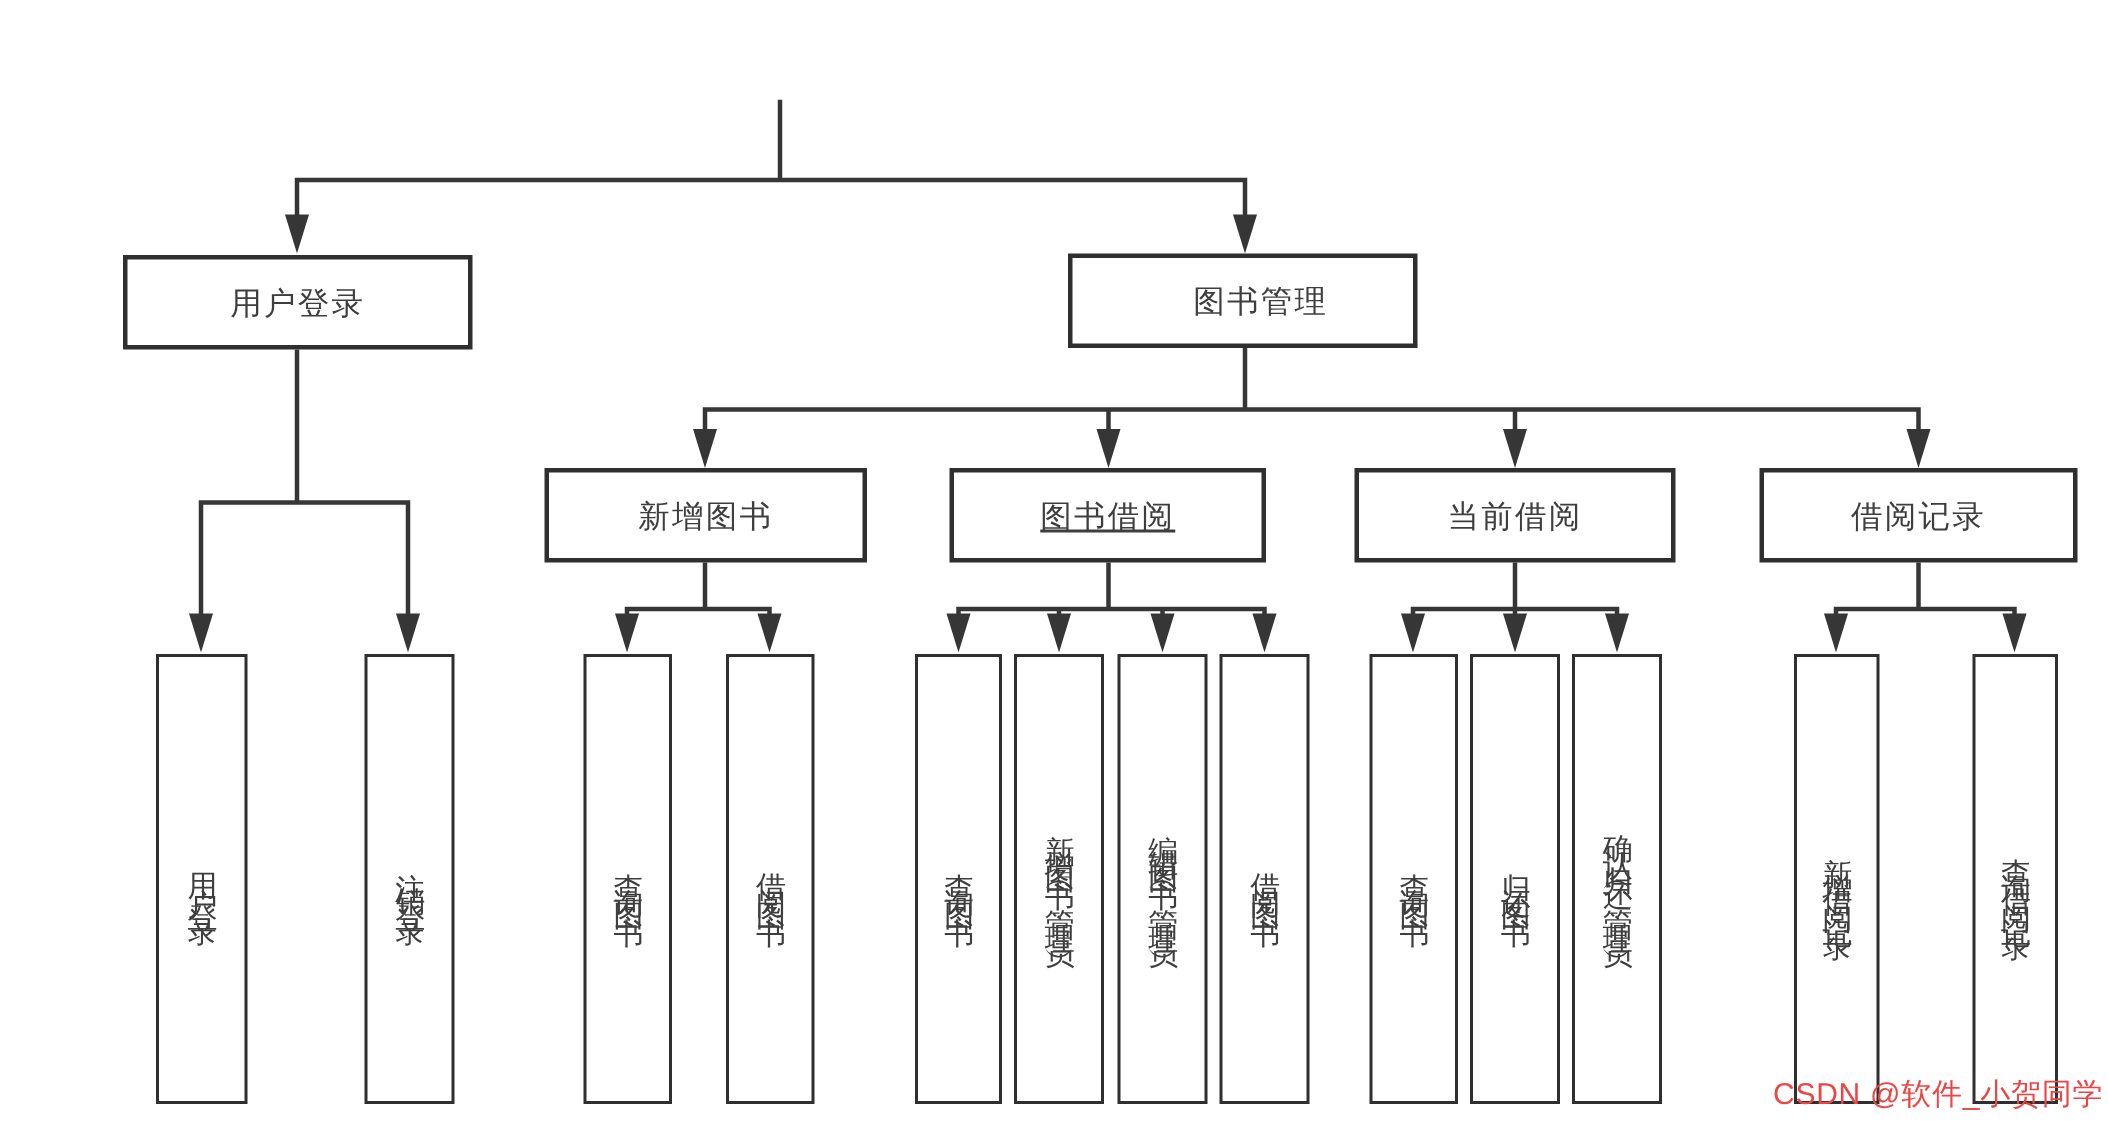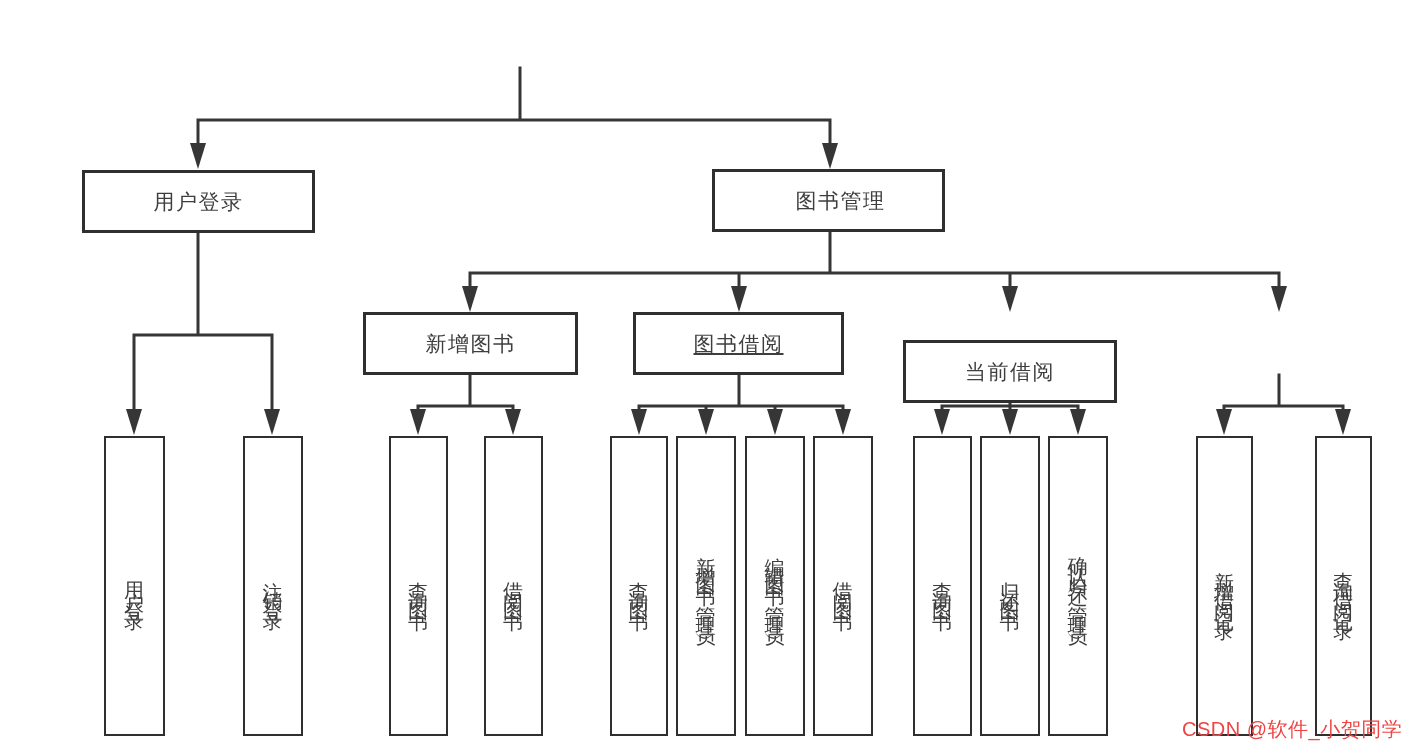--- a/index.html
+++ b/index.html
@@ -85,21 +85,22 @@
       <polygon points="1335,409 1351,409 1343,435"></polygon>
     </g>
   </svg>
 
 
   <div class="node lvl2" style="left:82px; top:170px; width:233px; height:63px;">用户登录</div>
   <div class="node lvl2" style="left:712px; top:169px; width:233px; height:63px;padding-left:24px;">图书管理</div>
 
   <div class="node lvl3" style="left:363px; top:312px; width:215px; height:63px;">新增图书</div>
   <div class="node lvl3" style="left:633px; top:312px; width:211px; height:63px;text-decoration:underline;">图书借阅</div>
-  <div class="node lvl3" style="left:903px; top:312px; width:214px; height:63px;margin-top:28px;">当前借阅</div>
+  <div class="node lvl3" style="left:903px; top:312px; width:214px; height:63px;">当前借阅</div>
+  <div class="node lvl3" style="left:1173px; top:312px; width:212px; height:63px;">借阅记录</div>
 
   <div class="node leaf" style="left:104px; top:436px; width:61px; height:300px;">
     <span class="vtext">用户登录</span>
   </div>
   <div class="node leaf" style="left:243px; top:436px; width:60px; height:300px;">
     <span class="vtext">注销登录</span>
   </div>
 
   <div class="node leaf" style="left:389px; top:436px; width:59px; height:300px;">
     <span class="vtext">查询图书</span>

